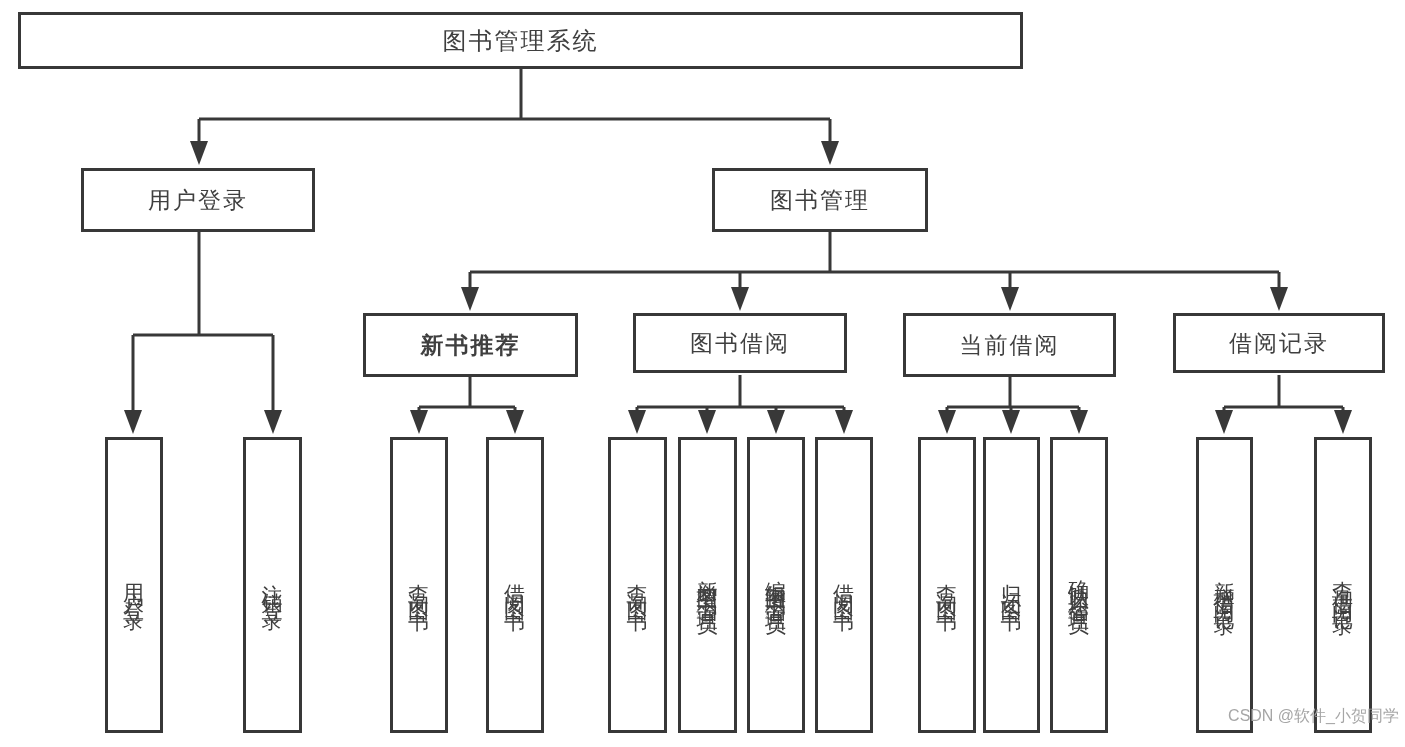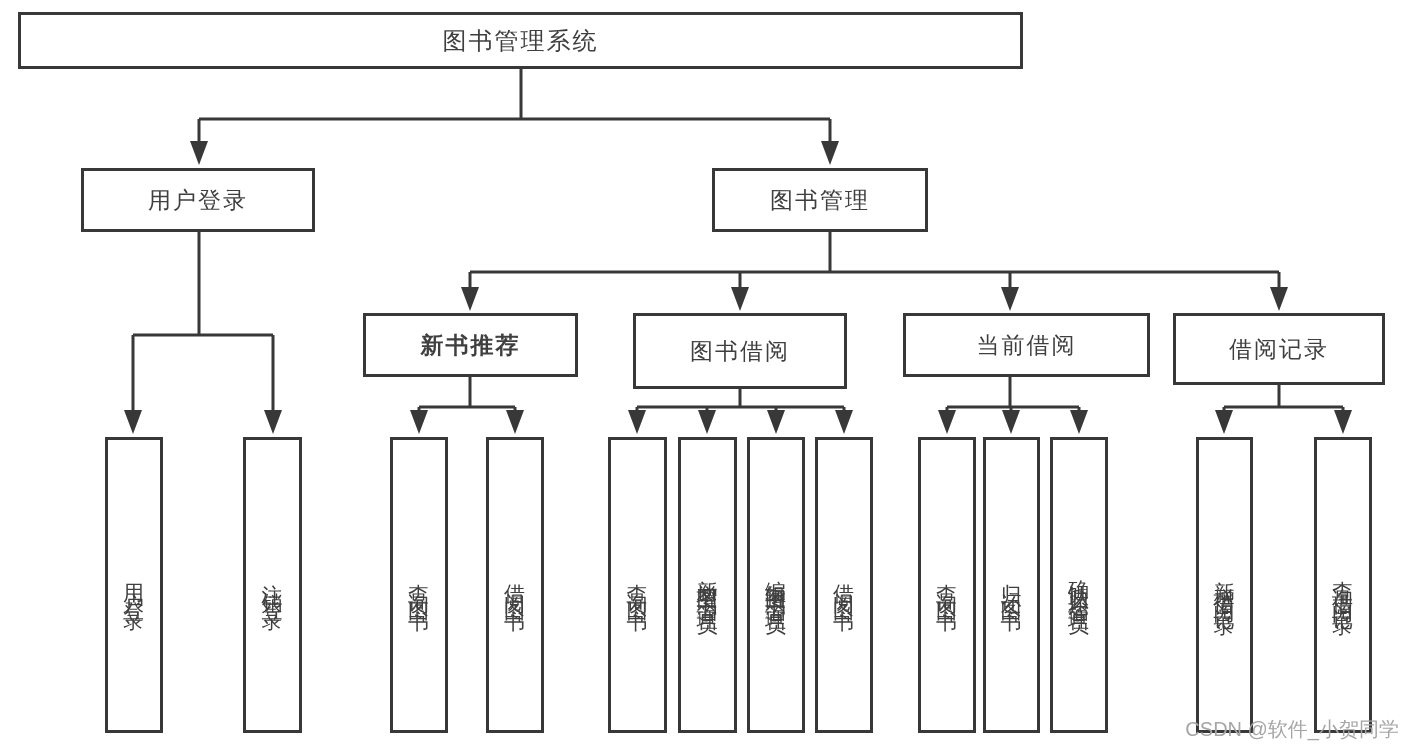--- a/index.html
+++ b/index.html
@@ -35,22 +35,22 @@
     writing-mode:vertical-rl;
     text-orientation:mixed;
     font-size:21px;
     letter-spacing:9px;
     line-height:1;
   }
   .box.v.med span{letter-spacing:7px;}
   .box.v.tight span{letter-spacing:5px;}
   .watermark{
     position:absolute;
-    right:6px;bottom:4px;
-    font-size:20px;
+    right:6px;bottom:20px;
+    font-size:16px;
     color:var(--watermark);
     white-space:nowrap;
   }
 </style>
 </head>
 <body>
 
 <div class="canvas">
 
   <svg class="wires" width="1405" height="747" viewBox="0 0 1405 747">
@@ -79,27 +79,27 @@
   <div class="box h" style="left:81px;top:168px;width:234px;height:64px;">
     <span>用户登录</span>
   </div>
   <div class="box h" style="left:712px;top:168px;width:216px;height:64px;">
     <span>图书管理</span>
   </div>
 
   <div class="box h" style="left:363px;top:313px;width:215px;height:64px;font-weight:bold;">
     <span>新书推荐</span>
   </div>
-  <div class="box h" style="left:633px;top:313px;width:214px;height:76px;">
+  <div class="box h" style="left:633px;top:313px;width:214px;height:60px;">
     <span>图书借阅</span>
   </div>
-  <div class="box h" style="left:903px;top:313px;width:247px;height:64px;align-items:center;">
+  <div class="box h" style="left:903px;top:313px;width:213px;height:64px;align-items:center;">
     <span>当前借阅</span>
   </div>
-  <div class="box h" style="left:1173px;top:313px;width:212px;height:72px;">
+  <div class="box h" style="left:1173px;top:313px;width:212px;height:60px;">
     <span>借阅记录</span>
   </div>
 
   <div class="box v" style="left:105px;top:437px;width:58px;height:296px;">
     <span>用户登录</span>
   </div>
   <div class="box v" style="left:243px;top:437px;width:59px;height:296px;">
     <span>注销登录</span>
   </div>
 

